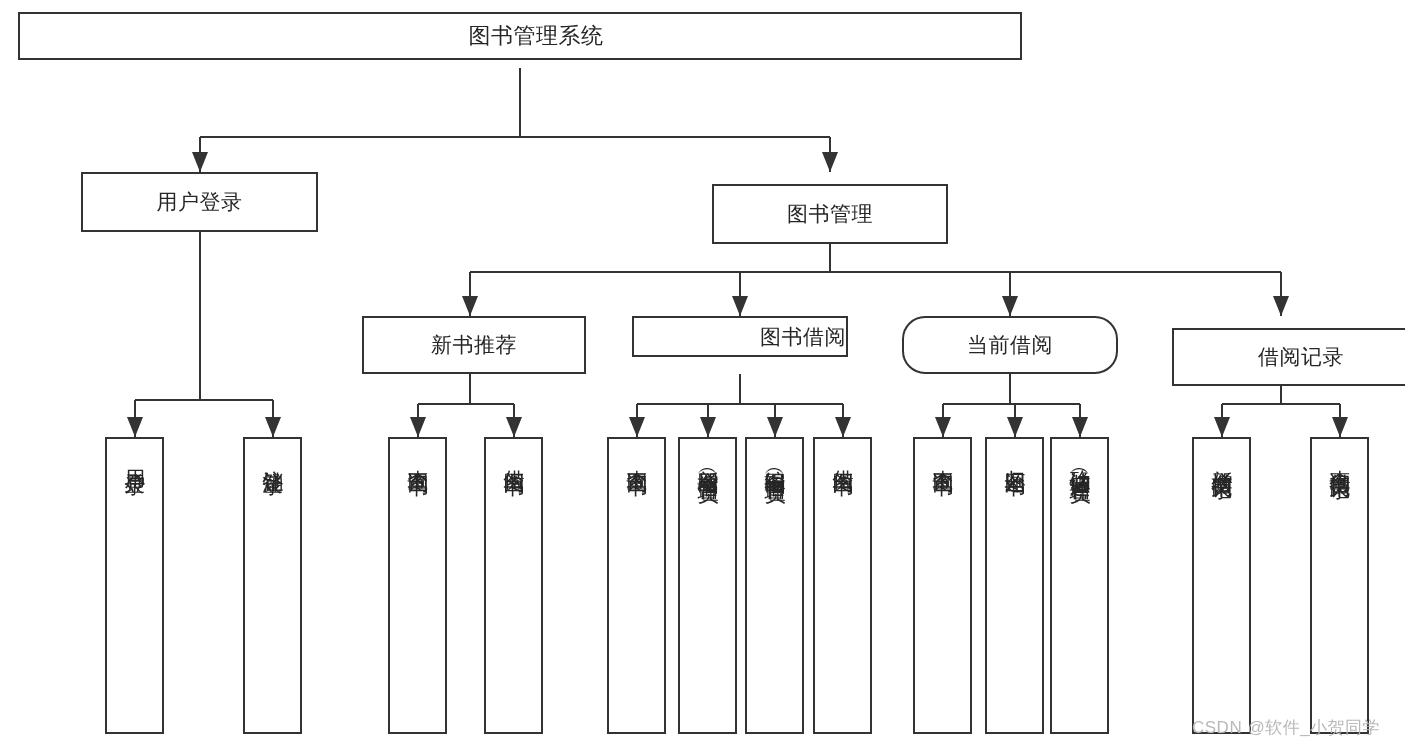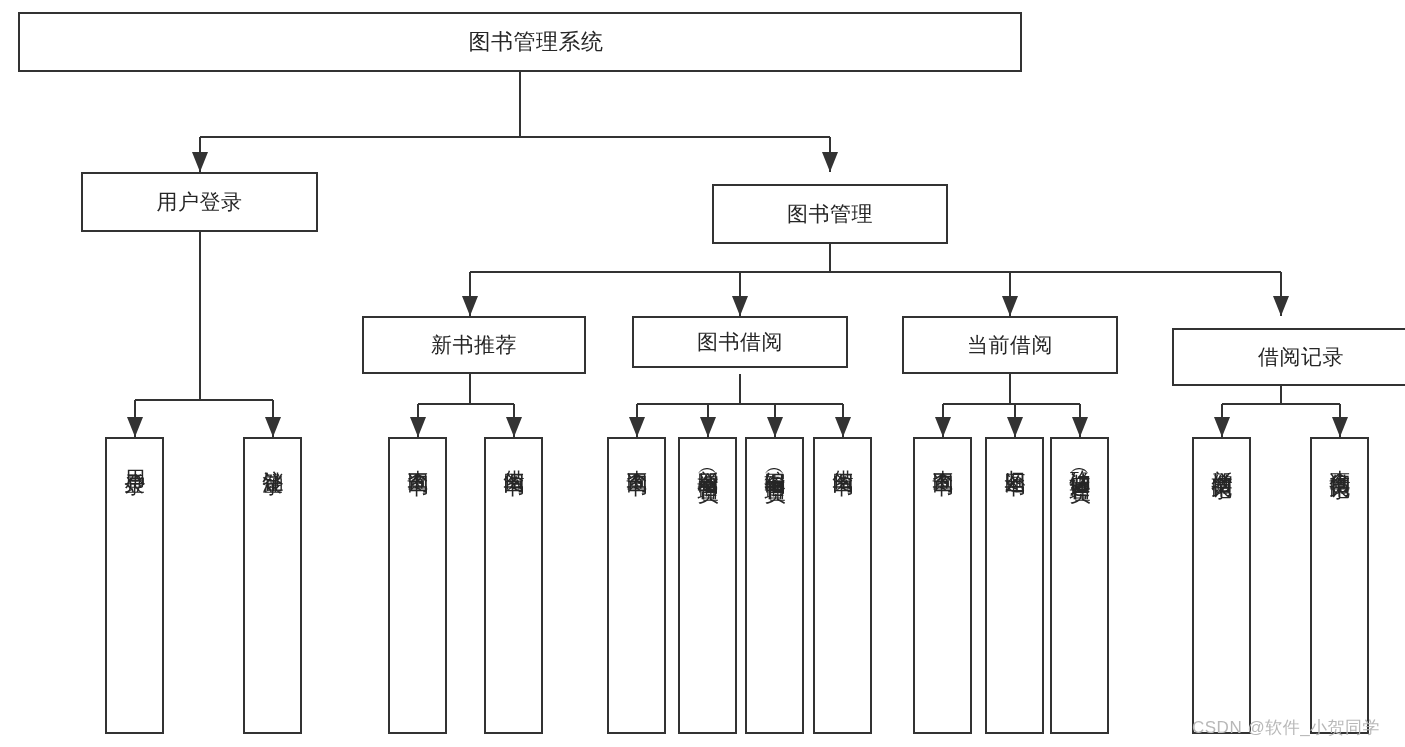--- a/index.html
+++ b/index.html
@@ -123,36 +123,36 @@
       <path d="M 1072 417 L 1088 417 L 1080 437 Z" fill="#333333"></path>
       <line x1="1281" y1="374" x2="1281" y2="404" stroke="#333333" stroke-width="2.5" shape-rendering="crispEdges"></line>
       <line x1="1222" y1="404" x2="1340" y2="404" stroke="#333333" stroke-width="2.5" shape-rendering="crispEdges"></line>
       <line x1="1222" y1="404" x2="1222" y2="437" stroke="#333333" stroke-width="2.5" shape-rendering="crispEdges"></line>
       <path d="M 1214 417 L 1230 417 L 1222 437 Z" fill="#333333"></path>
       <line x1="1340" y1="404" x2="1340" y2="437" stroke="#333333" stroke-width="2.5" shape-rendering="crispEdges"></line>
       <path d="M 1332 417 L 1348 417 L 1340 437 Z" fill="#333333"></path>
     </svg>
 
   <div id="node-layer">
-      <div class="node root" id="node-root" style="left: 18px; top: 12px; width: 1004px; height: 60px; padding-left: 32px;">
+      <div class="node root" id="node-root" style="left: 18px; top: 12px; width: 1004px; height: 48px; padding-left: 32px;">
         <span class="node-label">图书管理系统</span>
       </div>
       <div class="node" id="node-l2_user_login" style="left: 81px; top: 172px; width: 237px; height: 60px;">
         <span class="node-label">用户登录</span>
       </div>
       <div class="node" id="node-l2_book_mgmt" style="left: 712px; top: 172px; width: 236px; height: 60px; margin-top: 12px;">
         <span class="node-label">图书管理</span>
       </div>
       <div class="node" id="node-l3_new_book_rec" style="left: 362px; top: 316px; width: 224px; height: 58px;">
         <span class="node-label">新书推荐</span>
       </div>
-      <div class="node" id="node-l3_book_borrow" style="left: 632px; top: 316px; width: 216px; height: 52px;">
+      <div class="node" id="node-l3_book_borrow" style="left: 632px; top: 316px; width: 216px; height: 41px; justify-content: flex-end;">
         <span class="node-label">图书借阅</span>
       </div>
-      <div class="node" id="node-l3_current_loan" style="left: 902px; top: 316px; width: 216px; height: 58px;">
+      <div class="node" id="node-l3_current_loan" style="left: 902px; top: 316px; width: 216px; height: 58px; border-radius: 23px;">
         <span class="node-label">当前借阅</span>
       </div>
       <div class="node" id="node-l3_loan_record" style="left: 1172px; top: 328px; width: 258px; height: 58px;">
         <span class="node-label">借阅记录</span>
       </div>
       <div class="node vertical" id="node-leaf_user_login" style="left: 105px; top: 437px; width: 59px; height: 297px;">
         <span class="node-label">用户登录</span>
       </div>
       <div class="node vertical" id="node-leaf_logout" style="left: 243px; top: 437px; width: 59px; height: 297px;">
         <span class="node-label">注销登录</span>

